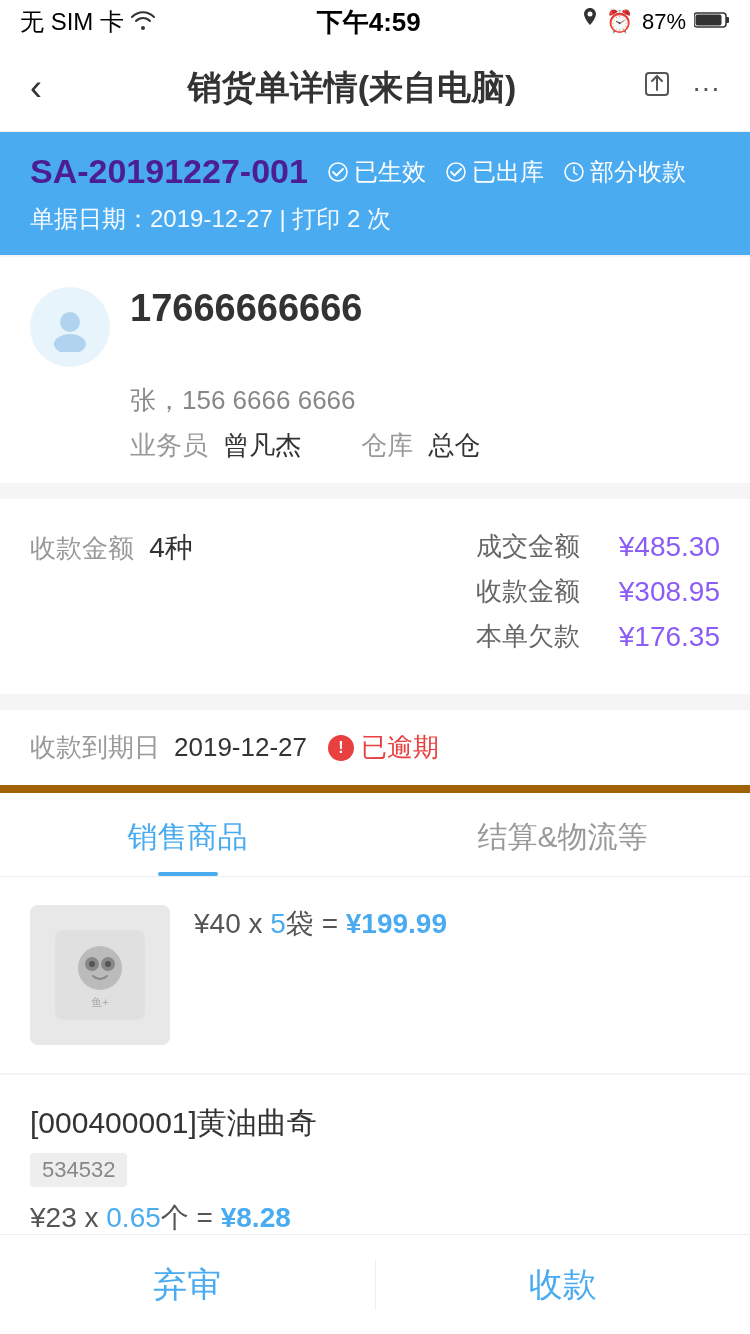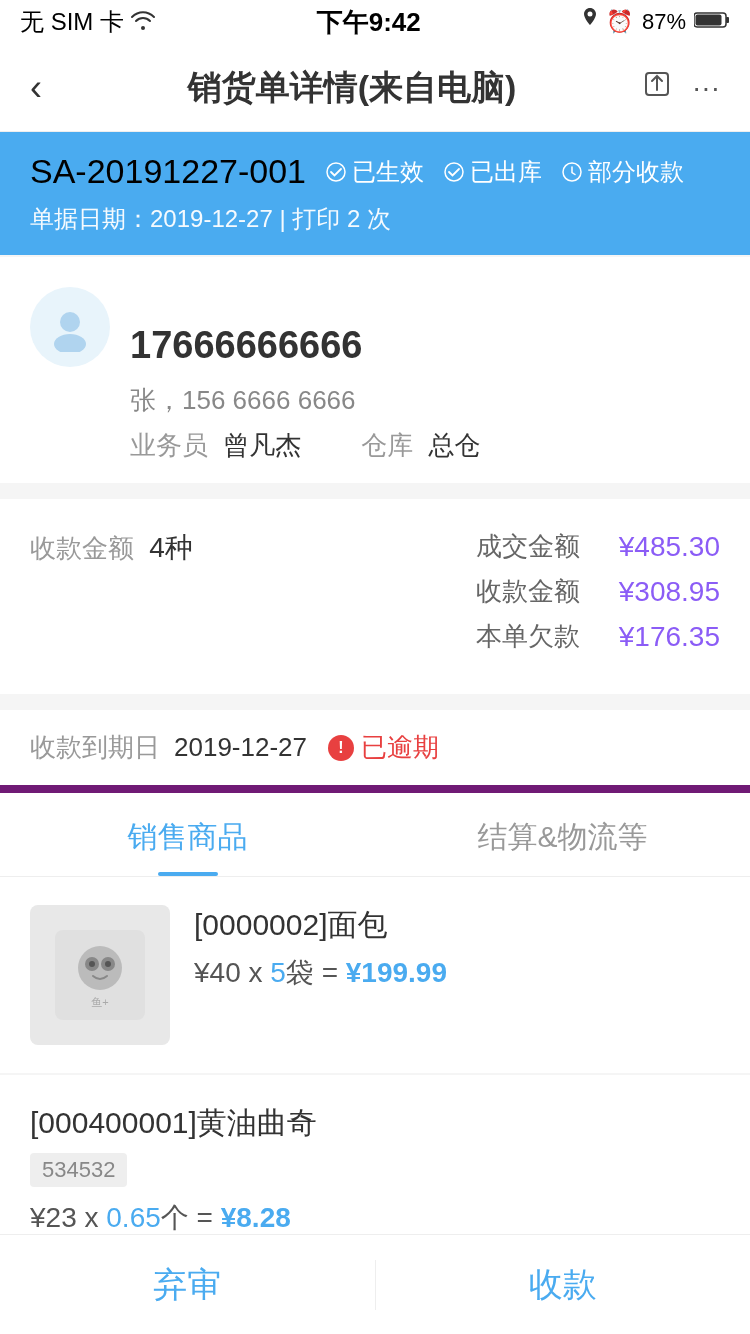--- a/index.html
+++ b/index.html
@@ -67,22 +67,22 @@
       padding: 20px 30px;
     }
     .header-top {
       display: flex;
       align-items: center;
       gap: 20px;
       margin-bottom: 12px;
     }
     .order-id {
       font-size: 34px;
-      font-weight: 400;
-      color: #000000;
+      font-weight: 700;
+      color: #4c1d95;
     }
     .badge {
       display: inline-flex;
       align-items: center;
       gap: 6px;
       font-size: 24px;
       color: #fff;
       font-family: Liberation Serif, serif;
     }
     .header-sub {
@@ -92,21 +92,21 @@
     }
 
     
     .customer-section {
       background: #fff;
       padding: 30px 30px 20px;
       margin-top: 2px;
     }
     .customer-row {
       display: flex;
-      align-items: flex-end;
+      align-items: flex-start;
       gap: 20px;
       margin-bottom: 16px;
     }
     .avatar {
       width: 80px;
       height: 80px;
       border-radius: 50%;
       background: #e8f4fb;
       display: flex;
       align-items: center;
@@ -170,21 +170,21 @@
     
     .overdue-section {
       background: #fff;
       padding: 20px 30px;
       margin-top: 16px;
       display: flex;
       align-items: center;
       gap: 10px;
       font-size: 26px;
       color: #666;
-      border-bottom: 8px solid #701a75;
+      border-bottom: 8px solid #a16207;
     }
     .overdue-label { color: #999; margin-right: 4px; }
     .overdue-date { color: #333; margin-right: 10px; }
     .overdue-badge {
       display: inline-flex;
       align-items: center;
       gap: 6px;
       color: #e84040;
       font-size: 26px;
     }
@@ -312,21 +312,21 @@
   <div class="status-left">
     <span>无 SIM 卡</span>
     <span>
       <svg width="28" height="20" viewBox="0 0 28 20" fill="none">
         <path d="M14 16a2 2 0 1 1 0 4 2 2 0 0 1 0-4z" fill="#333"></path>
         <path d="M7 11c1.9-1.9 4.5-3 7-3s5.1 1.1 7 3" stroke="#333" stroke-width="2" fill="none" stroke-linecap="round"></path>
         <path d="M3 7c3-3 7-4.8 11-4.8s8 1.8 11 4.8" stroke="#333" stroke-width="2" fill="none" stroke-linecap="round"></path>
       </svg>
     </span>
   </div>
-  <div class="status-center">下午9:42</div>
+  <div class="status-center">下午4:59</div>
   <div class="status-right">
     <span>
       <svg width="18" height="22" viewBox="0 0 18 22" fill="#333">
           <path d="M9 0C5.7 0 3 2.7 3 6c0 4.5 6 11 6 11s6-6.5 6-11c0-3.3-2.7-6-6-6zm0 8.5a2.5 2.5 0 1 1 0-5 2.5 2.5 0 0 1 0 5z"></path>
         </svg>
     </span>
     <span>⏰</span>
     <span>87%</span>
     <span>
       <svg width="36" height="18" viewBox="0 0 36 18">
@@ -460,21 +460,20 @@
           <circle cx="37" cy="34" r="7" fill="#888"></circle>
           <circle cx="53" cy="34" r="7" fill="#888"></circle>
           <circle cx="37" cy="34" r="3" fill="#555"></circle>
           <circle cx="53" cy="34" r="3" fill="#555"></circle>
           <path d="M38 46 Q45 52 52 46" stroke="#888" stroke-width="2" fill="none" stroke-linecap="round"></path>
           <text x="45" y="76" text-anchor="middle" fill="#aaa" font-size="11">鱼+</text>
         </svg>
       </div>
     </div>
     <div class="product-info">
-      <div class="product-name">[0000002]面包</div>
       <div class="product-price">
         <span>¥40</span> x <span class="qty">5</span><span>袋</span> = <span class="total">¥199.99</span>
       </div>
     </div>
   </div>
 
   <div class="product-card">
     <div class="product-info">
       <div class="product-name">[000400001]黄油曲奇</div>
       <div class="product-sku">534532</div>

